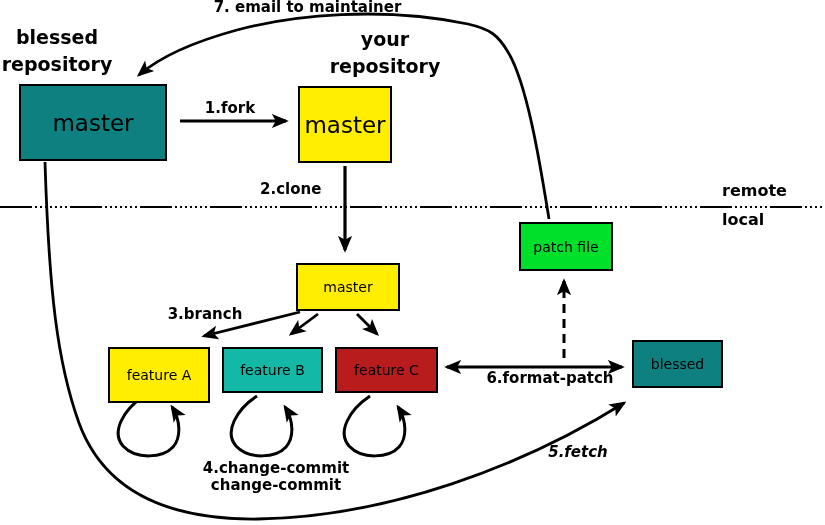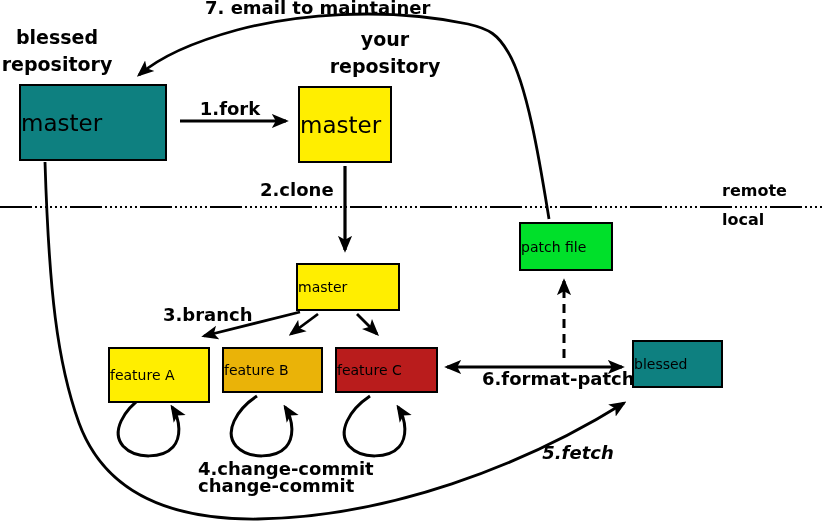--- a/index.html
+++ b/index.html
@@ -9,29 +9,29 @@
     background:#fff;
     font-family:"DejaVu Sans",sans-serif;
     color:#000;
     overflow:hidden;
   }
   .stage svg{position:absolute;left:0;top:0;}
   .box{
     position:absolute;
     box-sizing:border-box;
     border:2px solid #000;
-    display:flex;align-items:center;
+    display:flex;align-items:center;justify-content:center;
     color:#000;
   }
   .box-lg{font-size:23px;}
   .box-sm{font-size:14px;}
   .lbl{
     position:absolute;
     font-weight:bold;
-    font-size:18px;
+    font-size:15px;
     line-height:17px;
     white-space:nowrap;
   }
   .hdr{
     position:absolute;
     font-weight:bold;
     font-size:19px;
     line-height:27px;
     text-align:center;
   }
@@ -97,21 +97,21 @@
 
   </div>
   <div class="box box-sm" style="left: 296px; top: 263px; width: 104px; height: 48px; background-color: rgb(255, 238, 0);">
     <span>master</span>
 
   </div>
   <div class="box box-sm" style="left: 108px; top: 347px; width: 102px; height: 56px; background-color: rgb(255, 238, 0);">
     <span>feature A</span>
 
   </div>
-  <div class="box box-sm" style="left: 222px; top: 347px; width: 101px; height: 46px; background-color: #eab308;">
+  <div class="box box-sm" style="left: 222px; top: 347px; width: 101px; height: 46px; background-color: #14b8a6;">
     <span>feature B</span>
 
   </div>
   <div class="box box-sm" style="left: 335px; top: 347px; width: 103px; height: 46px; background-color: #b91c1c;">
     <span>feature C</span>
 
   </div>
   <div class="box box-sm" style="left: 519px; top: 222px; width: 94px; height: 49px; background-color: rgb(0, 224, 42);">
     <span>patch file</span>
 

